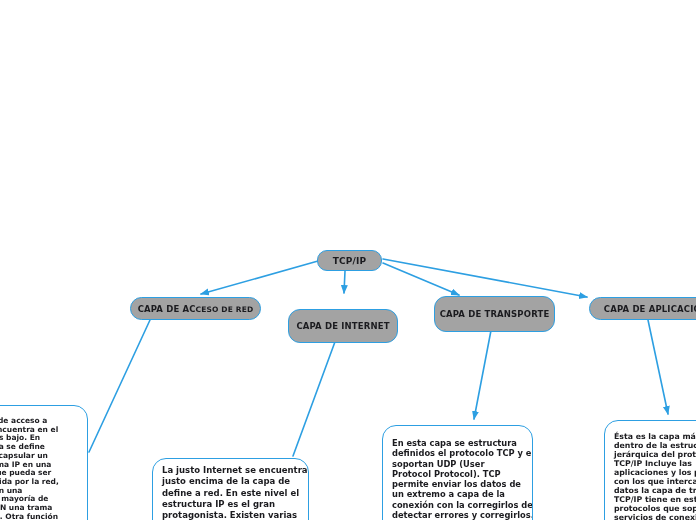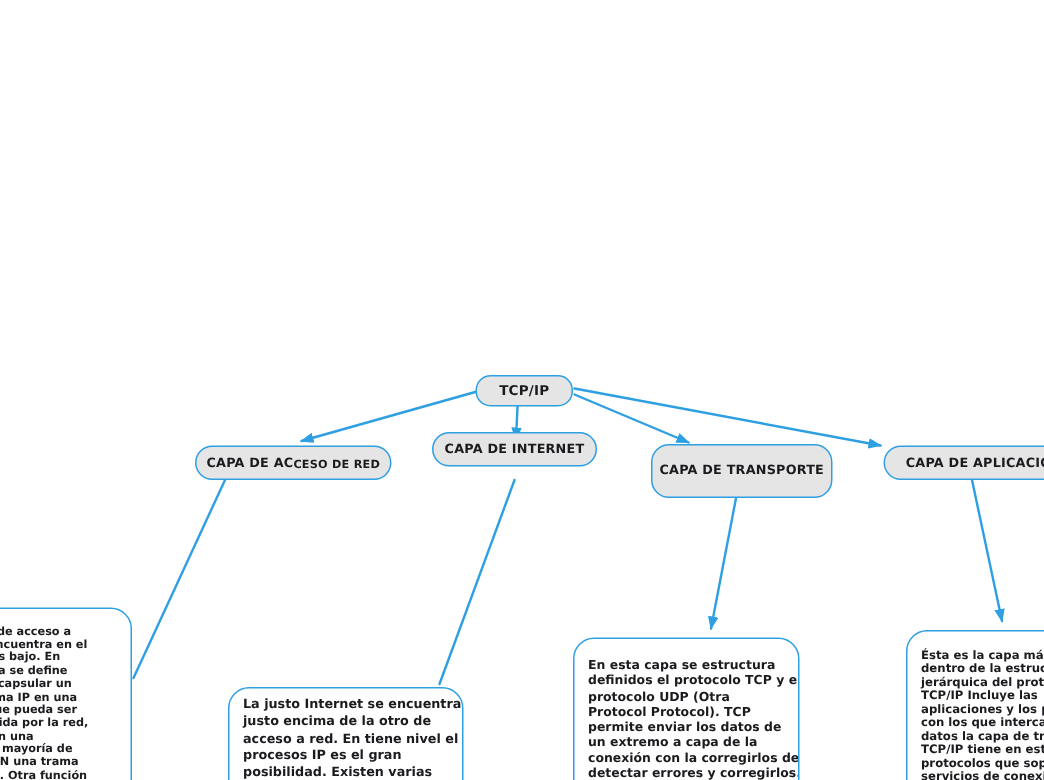--- a/index.html
+++ b/index.html
@@ -12,41 +12,41 @@
     width:696px;height:520px;background:var(--bg);
     font-family:"DejaVu Sans","Liberation Sans",sans-serif;
   }
   #canvas{
     position:relative;width:696px;height:520px;overflow:hidden;background:var(--bg);
   }
   #wires{position:absolute;left:0;top:0;width:696px;height:520px;}
   .connector{stroke:var(--accent);stroke-width:1.6;fill:none;stroke-linecap:round;}
   #arrowhead path{fill:var(--accent);}
   .node{
-    position:absolute;box-sizing:border-box;background:#e5e5e5;
+    position:absolute;box-sizing:border-box;background:#a3a3a3;
     border:1.6px solid var(--accent);border-radius:12px;
     display:flex;align-items:center;justify-content:center;
     font-weight:bold;color:var(--text);font-size:8.5px;letter-spacing:.15px;
     white-space:nowrap;
   }
   .node.root{font-size:9px;border-radius:10px;}
   .label-small{font-size:7.5px;position:relative;top:1px;}
   .note{
     position:absolute;box-sizing:border-box;background:#fff;
     border:1.6px solid var(--accent);border-radius:14px;
     font-weight:bold;color:var(--text);overflow:hidden;
   }
   .note div{white-space:nowrap;}
   #note-acceso  {left:-46px; top:405px; width:134px; height:170px; padding:11px 8px 6px 8px; font-size:7.5px; line-height:8.7px;}
   #note-internet{left:152px; top:458px; width:157px; height:110px; padding:6px 8px 6px 9px;  font-size:8.5px; line-height:11.3px;}
   #note-transporte{left:382px; top:425px; width:151px; height:145px; padding:12px 6px 6px 9px; font-size:8.3px; line-height:10.3px;}
   #note-aplicacion{left:604px; top:420px; width:155px; height:150px; padding:11px 6px 6px 9px; font-size:7.8px; line-height:9px;}
   #node-root      {left:317px; top:250px; width:65px;  height:21px;}
   #node-acceso    {left:90px;  top:297px; width:131px; height:23px;margin-left:40px;}
-  #node-internet  {left:288px; top:288px; width:110px; height:23px;}
+  #node-internet  {left:288px; top:309px; width:110px; height:34px;}
   #node-transporte{left:434px; top:296px; width:121px; height:36px;}
   #node-aplicacion{left:589px; top:297px; width:134px; height:23px;}
 </style>
 </head>
 <body>
 
 <div id="canvas">
 
   <svg id="wires" viewBox="0 0 696 520" xmlns="http://www.w3.org/2000/svg">
     <defs>
@@ -95,30 +95,30 @@
       <div>trama que pueda ser</div>
       <div>transmitida por la red,</div>
       <div>siendo en una</div>
       <div>inmensa mayoría de</div>
       <div>redes LAN una trama</div>
       <div>Ethernet. Otra función</div>
     </div>
 
   <div class="note" id="note-internet">
       <div>La justo Internet se encuentra</div>
-      <div>justo encima de la otro de</div>
-      <div>acceso a red. En tiene nivel el</div>
-      <div>procesos IP es el gran</div>
-      <div>posibilidad. Existen varias</div>
+      <div>justo encima de la capa de</div>
+      <div>define a red. En este nivel el</div>
+      <div>estructura IP es el gran</div>
+      <div>protagonista. Existen varias</div>
     </div>
 
   <div class="note" id="note-transporte">
       <div>En esta capa se estructura</div>
       <div>definidos el protocolo TCP y el</div>
-      <div>protocolo UDP (Otra</div>
+      <div>soportan UDP (User</div>
       <div>Protocol Protocol). TCP</div>
       <div>permite enviar los datos de</div>
       <div>un extremo a capa de la</div>
       <div>conexión con la corregirlos de</div>
       <div>detectar errores y corregirlos.</div>
     </div>
 
   <div class="note" id="note-aplicacion">
       <div>Ésta es la capa más alta</div>
       <div>dentro de la estructura</div>

